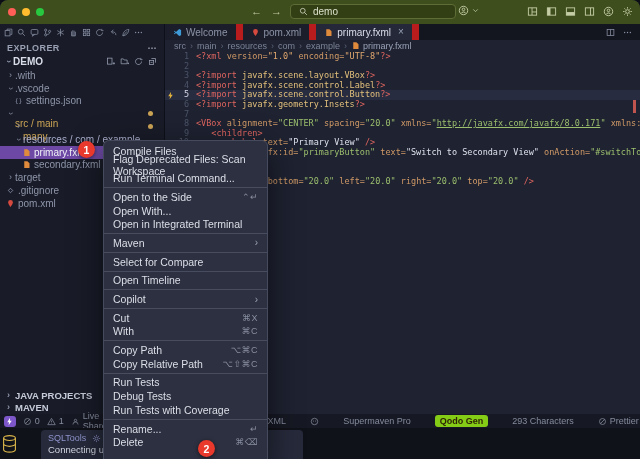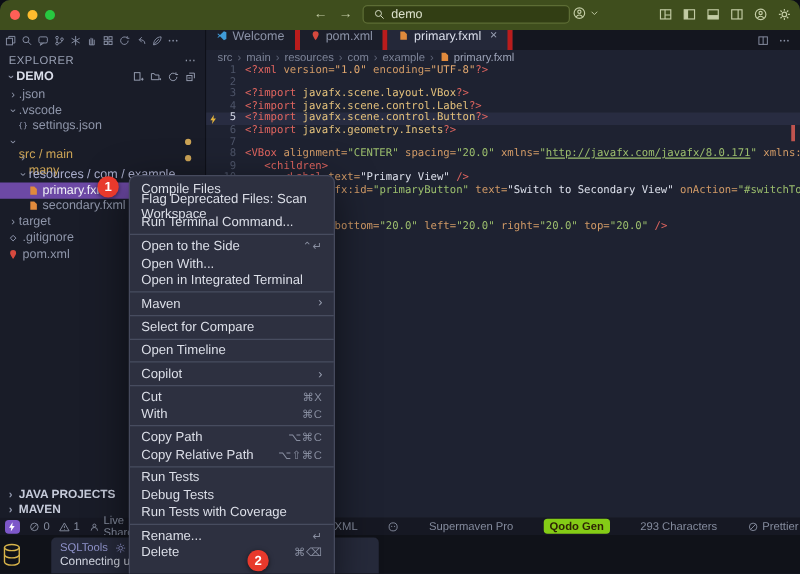--- a/index.html
+++ b/index.html
@@ -17,42 +17,42 @@
   .cmd-center{position:absolute;left:290px;top:4px;width:166px;height:15px;background:#323e14;border:1px solid #5d6d35;
               border-radius:4px;display:flex;align-items:center;gap:5px;padding:0 8px;box-sizing:border-box;
               color:#dde2cd;font-size:10px;}
   .tb-account{position:absolute;left:458px;top:5px;display:flex;align-items:center;gap:2px;color:#c3cca5;}
   .tb-right{position:absolute;right:7px;top:6px;display:flex;gap:8px;color:#c3cca5;align-items:center;}
 
   
   .sidebar{position:absolute;left:0;top:24px;width:164px;bottom:45px;background:#191c28;border-right:1px solid #0e1019;}
   .activity-strip{height:16px;display:flex;align-items:center;gap:4px;padding:0 4px;color:#8a91a6;}
   .exp-header{height:12px;margin-top:2px;padding:0 7px;display:flex;align-items:center;justify-content:space-between;
-              color:#9aa1b4;font-size:9px;font-weight:normal;letter-spacing:.4px;}
+              color:#9aa1b4;font-size:9px;font-weight:bold;letter-spacing:.4px;}
   .demo-row{height:14px;display:flex;align-items:center;padding-left:4px;color:#dadeea;font-size:10px;font-weight:bold;}
   .demo-actions{margin-left:auto;display:flex;gap:5px;color:#9aa1b4;padding-right:7px;}
   .tree{margin-top:1px;}
   .trow{height:12.8px;display:flex;align-items:center;font-size:10px;color:#8e95a9;white-space:nowrap;}
   .trow.sel{background:#6d49a5;color:#f0f1f7;}
   .trow.sel .tlabel{color:#f0f1f7;}
   .chev{width:9px;flex:0 0 9px;font-size:9px;color:#8e95a9;display:inline-block;text-align:center;line-height:9px;}
   .chev.open{transform:rotate(90deg);}
   .trow .ic{margin-right:3px;}
   .tlabel.dim{color:#8e95a9;}
   .tlabel.gold{color:#cba355;margin-top:20px;}
   .tlabel.lav{color:#a9adcb;}
   .mod-dot{width:5px;height:5px;border-radius:50%;background:#cba355;margin-left:auto;margin-right:11px;}
   .sidebar-bottom{position:absolute;left:0;right:0;bottom:0;}
   .sect{height:12.5px;display:flex;align-items:center;font-size:9.5px;font-weight:bold;color:#c6cbda;padding-left:4px;gap:2px;}
 
   
   .editor{position:absolute;left:165px;top:24px;right:0;bottom:45px;background:#1e2231;}
   .tabbar{height:16px;background:#14161f;display:flex;align-items:stretch;}
-  .tab{display:flex;align-items:flex-start;gap:4px;padding:0 8px;font-size:10px;color:#8b92a6;background:#1b1e2a;
-       border-right:4px solid #b91c1c;}
+  .tab{display:flex;align-items:center;gap:4px;padding:0 8px;font-size:10px;color:#8b92a6;background:#1b1e2a;
+       border-right:7px solid #b91c1c;}
   .tab.active{background:#242839;color:#dadeea;}
   .tab-close{margin-left:3px;font-size:10px;color:#9aa1b4;line-height:10px;}
   .tab-actions{margin-left:auto;display:flex;align-items:center;gap:8px;color:#8b92a6;padding-right:8px;}
   .breadcrumb{height:11px;display:flex;align-items:center;gap:4px;font-size:9px;color:#7d8498;padding-left:9px;}
   .breadcrumb .sep{color:#5d6376;}
   .bc-file{display:flex;align-items:center;gap:3px;color:#9ba2b6;}
   .code{position:relative;margin-top:1px;font-family:"DejaVu Sans Mono",monospace;font-size:8.5px;line-height:9.6px;}
   .cl{display:flex;height:9.6px;white-space:pre;}
   .cl.cur{background:#282c41;}
   .ln{flex:0 0 24px;width:24px;text-align:right;color:#4d5468;padding-right:7px;}
@@ -270,21 +270,21 @@
             <svg viewBox="0 0 12 12" fill="none" stroke="currentColor" stroke-width="1">
               <rect x="2" y="4.5" width="5.5" height="5.5"></rect>
               <path d="M3.5 7.2 h2.5 M4.5 2 h5.5 v5.5"></path>
             </svg>
           </span>
         </span>
     </div>
     <div class="tree" id="tree">
         <div class="trow" style="padding-left: 6px;">
           <span class="chev">›</span>
-          <span class="tlabel dim">.json</span>
+          <span class="tlabel dim">.with</span>
         </div>
         <div class="trow" style="padding-left: 6px;">
           <span class="chev open">›</span>
           <span class="tlabel dim">.vscode</span>
         </div>
         <div class="trow" style="padding-left: 14px;">
           <span class="ic">
             <svg viewBox="0 0 12 12">
               <text x="6" y="9" text-anchor="middle" font-size="8.5" fill="#8f96ad" font-family="DejaVu Sans Mono,monospace">{}</text>
             </svg>

